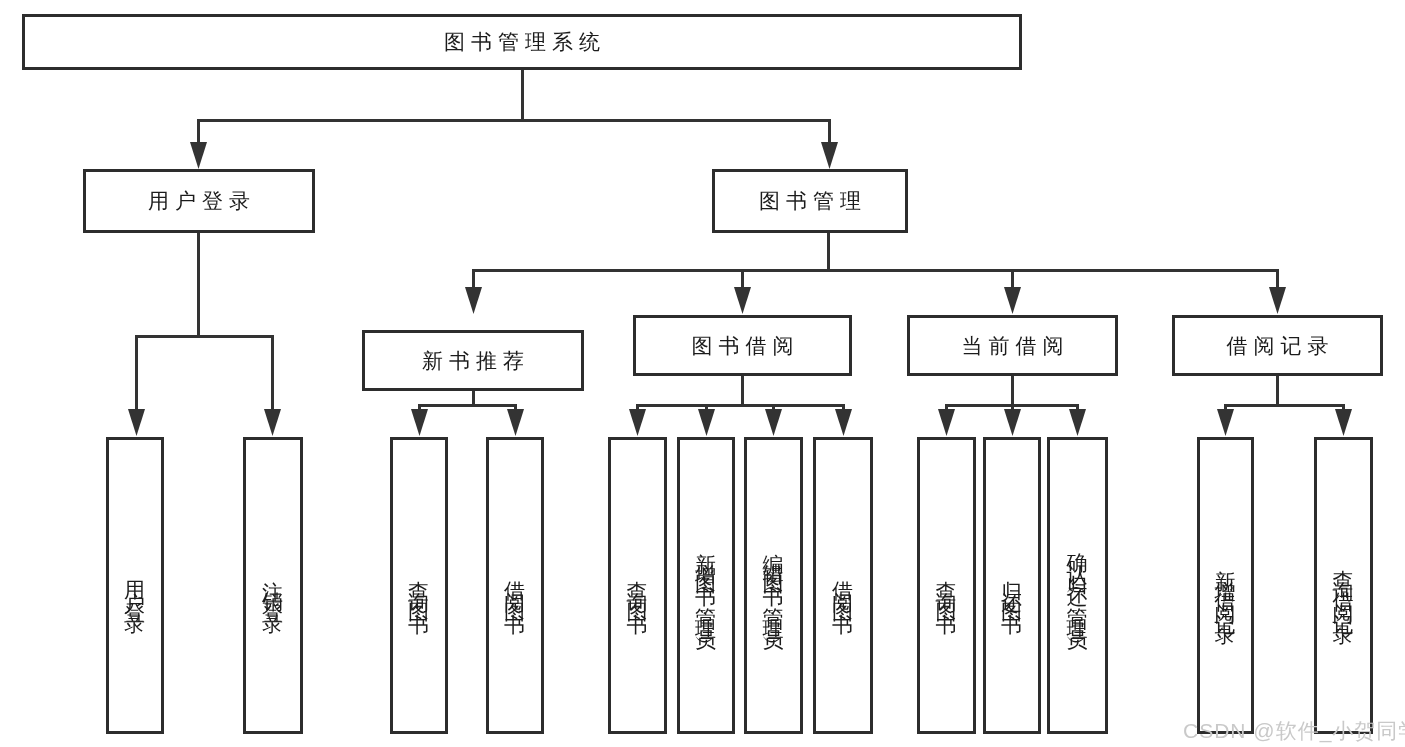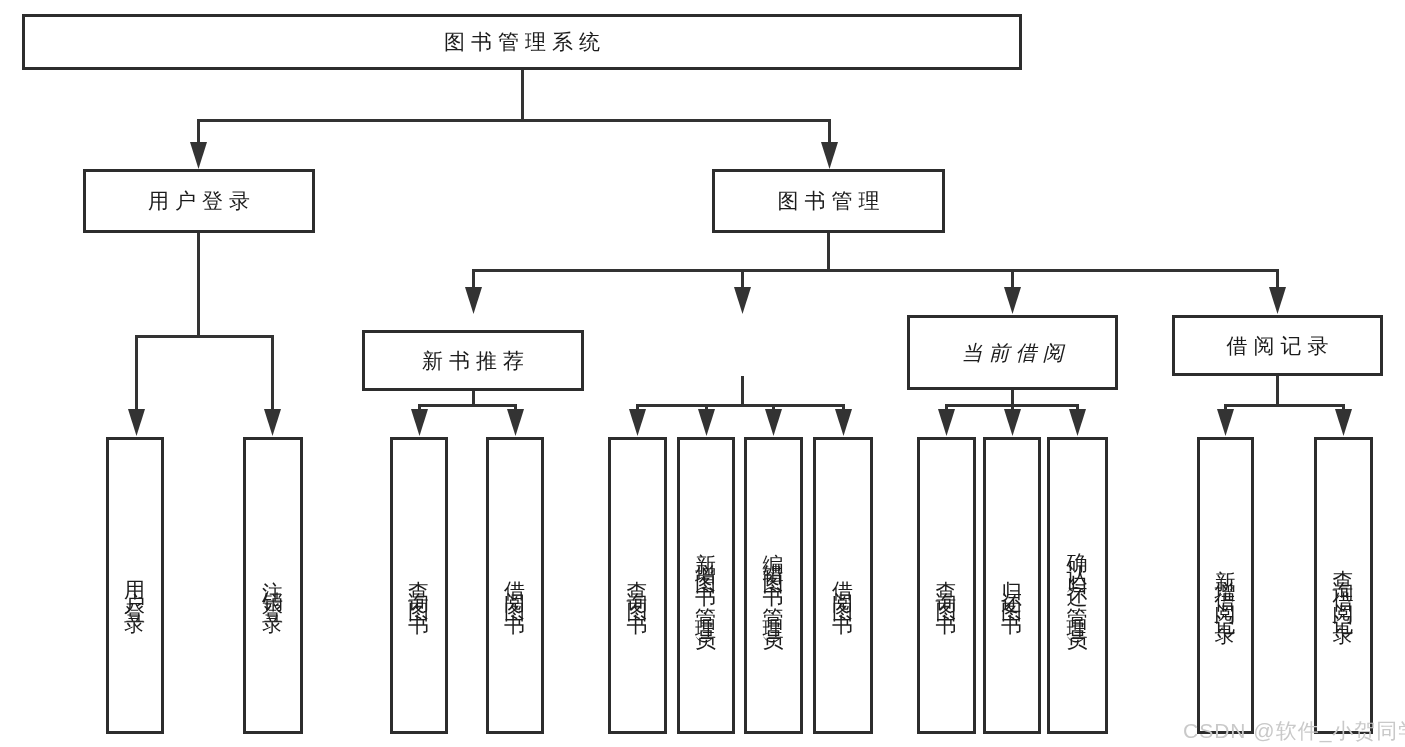--- a/index.html
+++ b/index.html
@@ -125,28 +125,31 @@
     </g>
   </svg>
 
   <div class="box" style="left:22px; top:14px; width:1000px; height:56px;">
     <span>图书管理系统</span>
   </div>
 
   <div class="box" style="left:83px; top:169px; width:232px; height:64px;">
     <span>用户登录</span>
   </div>
-  <div class="box" style="left:712px; top:169px; width:233px; height:64px;">
+  <div class="box" style="left:712px; top:169px; width:196px; height:64px;">
     <span>图书管理</span>
   </div>
 
   <div class="box" style="left:362px; top:315px; width:222px; height:61px;margin-top:15px;">
     <span>新书推荐</span>
   </div>
-  <div class="box" style="left:907px; top:315px; width:211px; height:75px;font-style:italic;">
+  <div class="box" style="left:633px; top:315px; width:219px; height:61px;">
+    <span>图书借阅</span>
+  </div>
+  <div class="box" style="left:907px; top:315px; width:211px; height:61px;">
     <span>当前借阅</span>
   </div>
   <div class="box" style="left:1172px; top:315px; width:211px; height:61px;text-align:right;">
     <span>借阅记录</span>
   </div>
 
   <div class="vbox" style="left:106px; width:58px;">
     <span class="vtext">用户登录</span>
   </div>
   <div class="vbox" style="left:243px; width:60px;">

